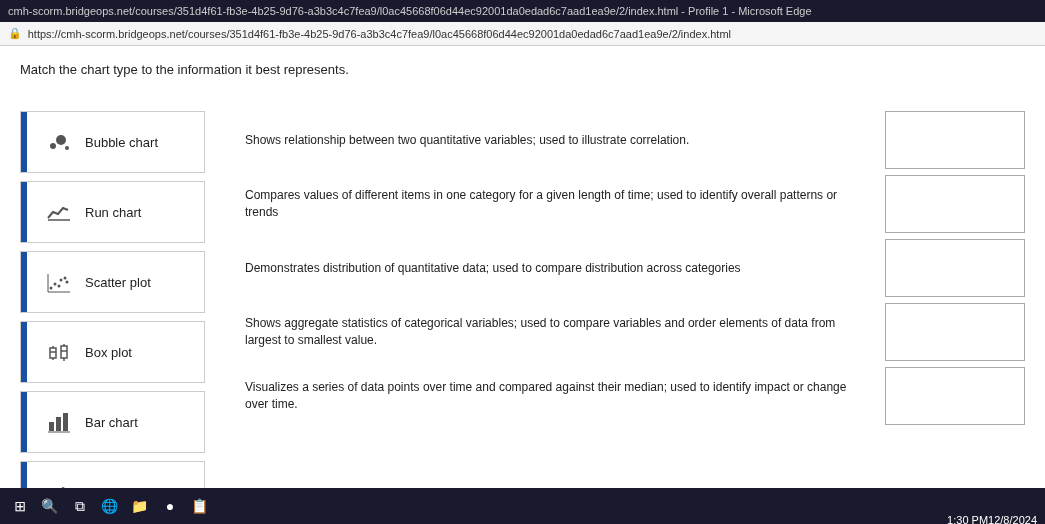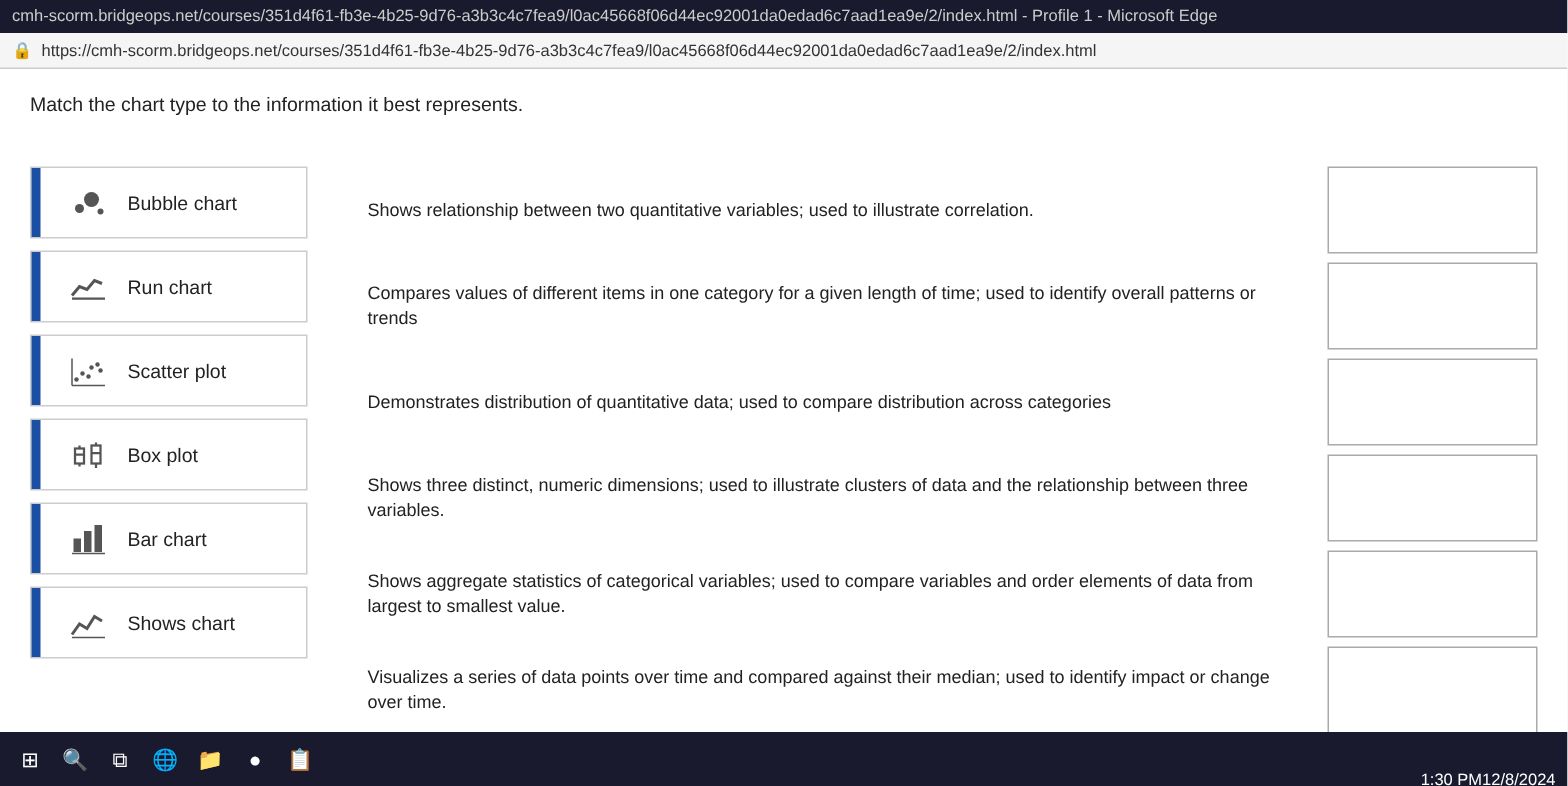--- a/index.html
+++ b/index.html
@@ -79,21 +79,21 @@
       gap: 8px;
       width: 185px;
       flex-shrink: 0;
     }
 
     .chart-card {
       display: flex;
       align-items: center;
       border: 1px solid #ccc;
       background: white;
-      height: 48px;
+      height: 62px;
       padding: 0 10px;
       cursor: pointer;
       position: relative;
     }
 
     .chart-card-accent {
       position: absolute;
       left: 0;
       top: 0;
       bottom: 0;
@@ -309,24 +309,20 @@
       <div class="description-row">
         <span class="description-text">Compares values of different items in one category for a given length of time; used to identify overall patterns or trends</span>
         <div class="drop-box"></div>
       </div>
 
       <div class="description-row">
         <span class="description-text">Demonstrates distribution of quantitative data; used to compare distribution across categories</span>
         <div class="drop-box"></div>
       </div>
 
-      <div class="description-row">
-        <span class="description-text">Shows three distinct, numeric dimensions; used to illustrate clusters of data and the relationship between three variables.</span>
-        <div class="drop-box"></div>
-      </div>
 
       <div class="description-row">
         <span class="description-text">Shows aggregate statistics of categorical variables; used to compare variables and order elements of data from largest to smallest value.</span>
         <div class="drop-box"></div>
       </div>
 
       <div class="description-row">
         <span class="description-text">Visualizes a series of data points over time and compared against their median; used to identify impact or change over time.</span>
         <div class="drop-box"></div>
       </div>

